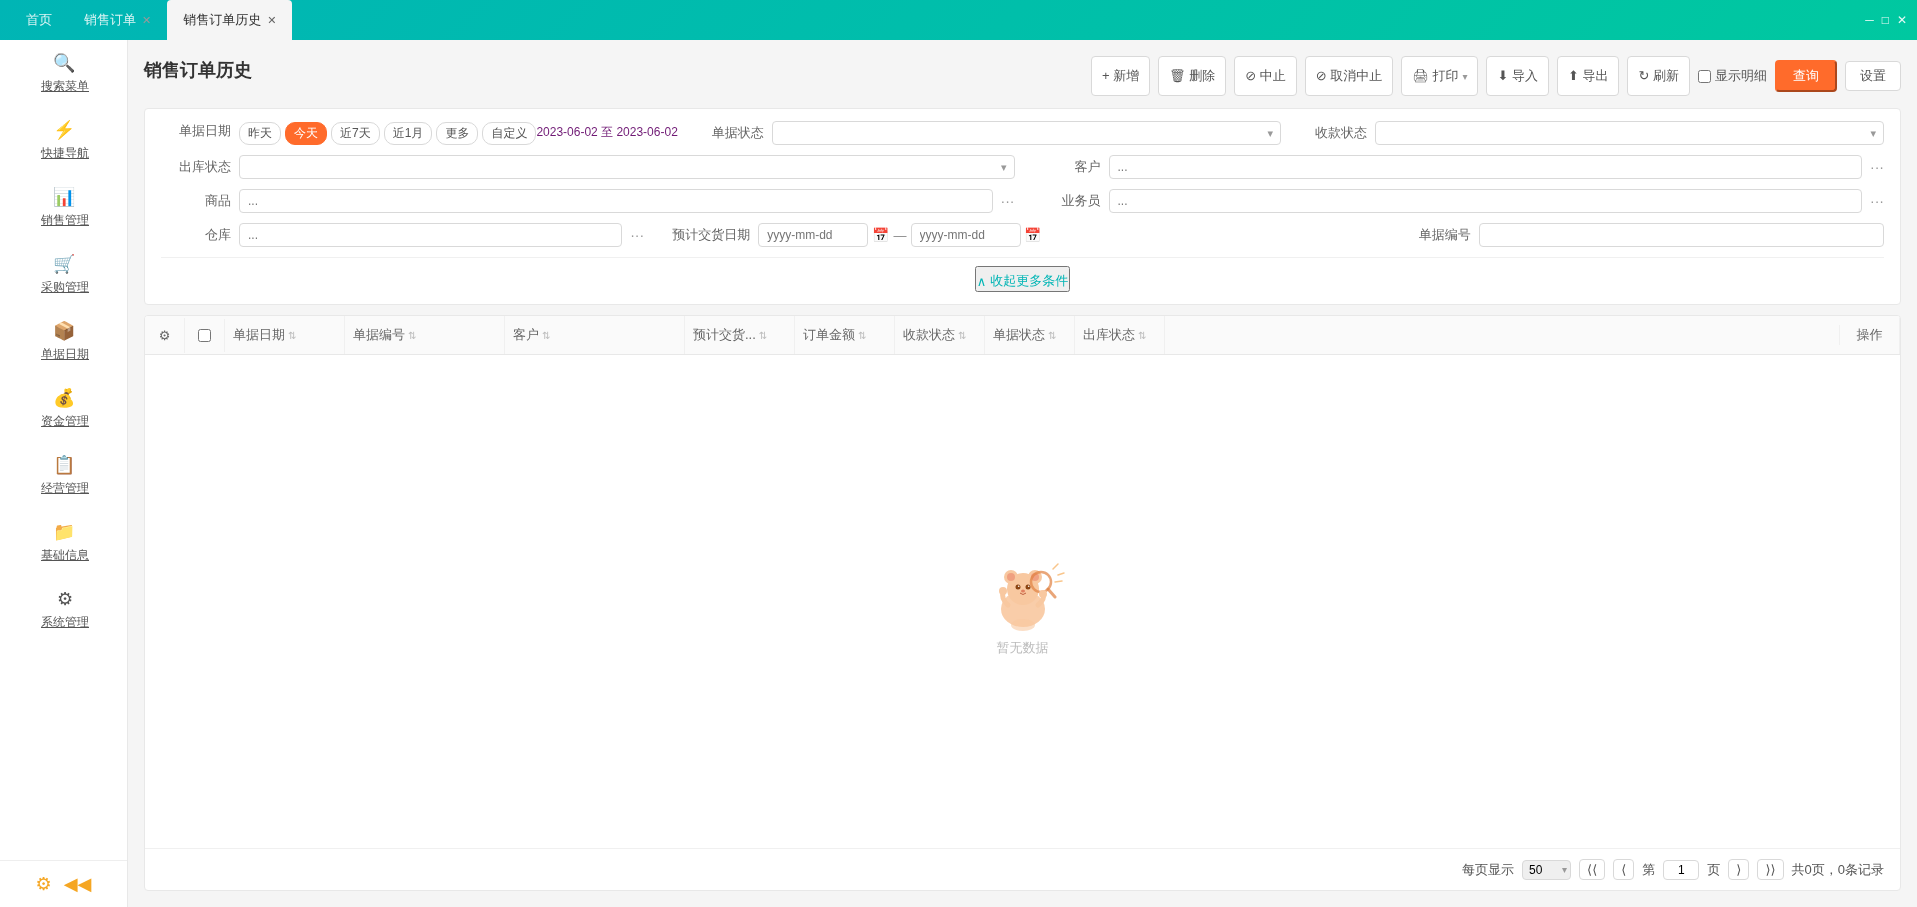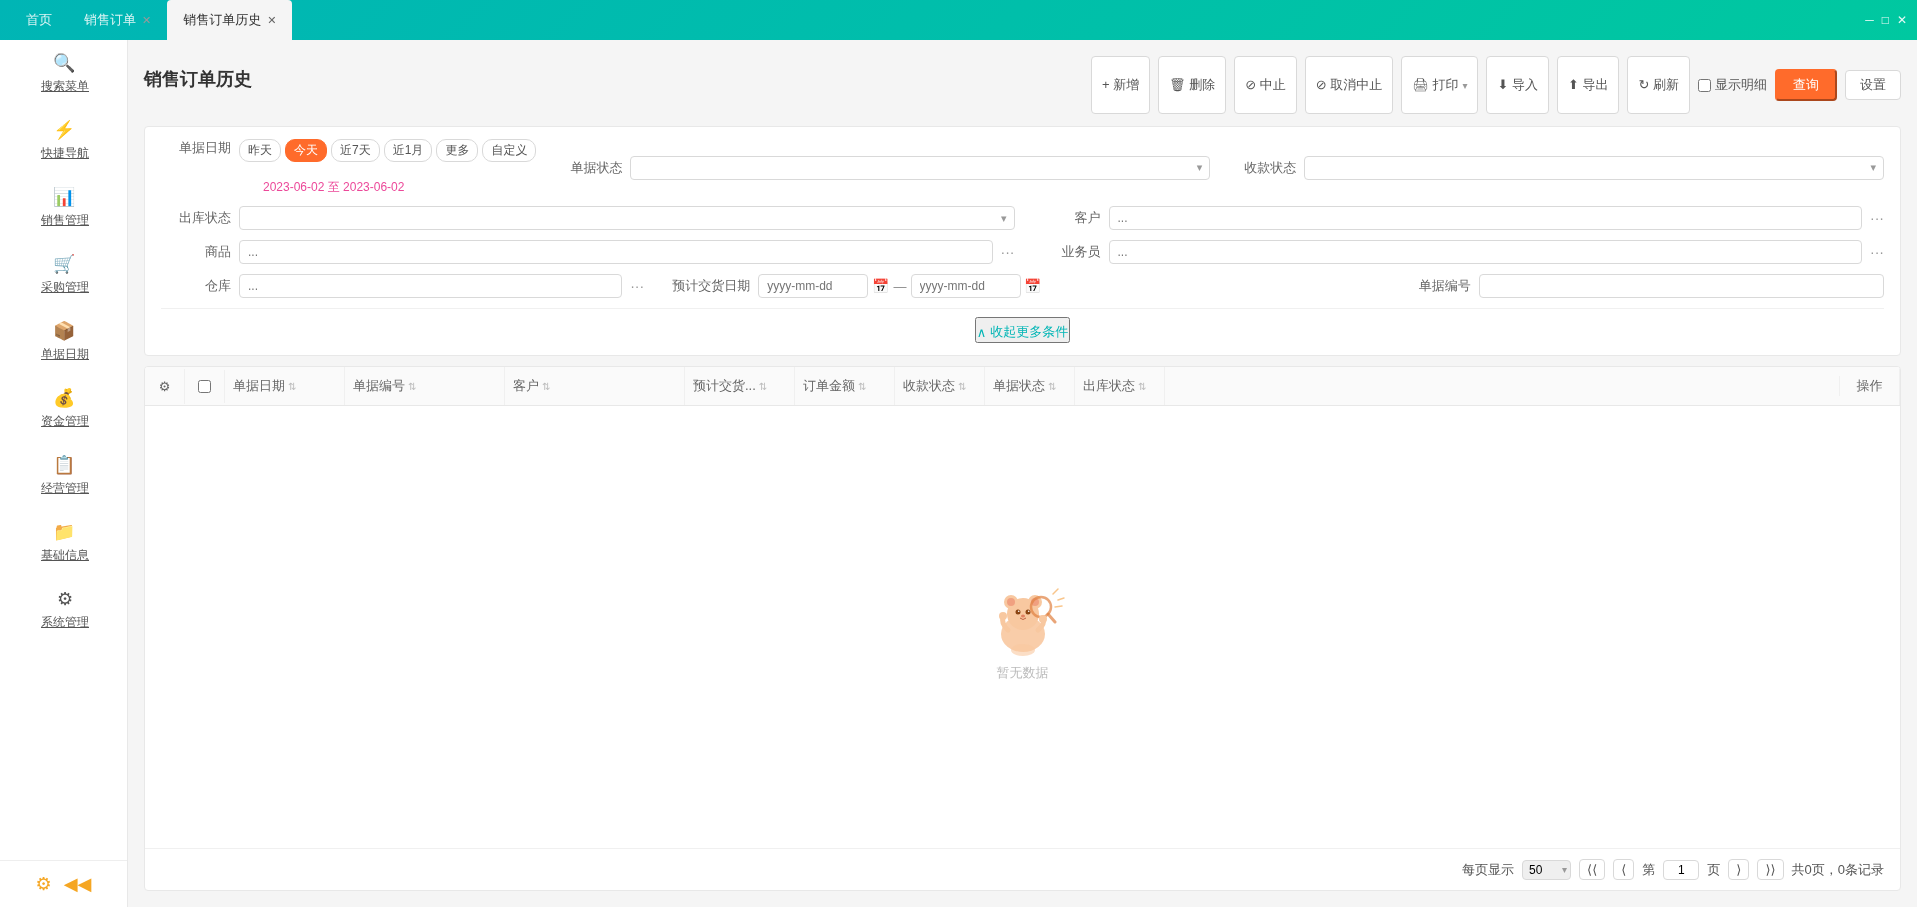--- a/index.html
+++ b/index.html
@@ -110,21 +110,21 @@
       display: flex;
       align-items: center;
       gap: 8px;
       margin-bottom: 10px;
       flex-wrap: wrap;
     }
     .toolbar-btn {
       display: flex;
       align-items: center;
       gap: 4px;
-      padding: 19px 10px;
+      padding: 10px 10px;
       border: 1px solid #d9d9d9;
       border-radius: 4px;
       background: white;
       cursor: pointer;
       color: #555;
       font-size: 12px;
       white-space: nowrap;
     }
     .toolbar-btn-primary {
       background: #ff6b2b;
@@ -188,23 +188,22 @@
       font-size: 12px;
       color: #555;
     }
     .date-btn.active {
       background: #ff6b2b;
       color: white;
       border-color: #ff6b2b;
     }
     .date-range-text {
       font-size: 12px;
-      color: #ec4899;
+      color: #701a75;
       margin-top: 2px;
-      margin-left: 24px;
     }
     .filter-select {
       border: 1px solid #d9d9d9;
       border-radius: 4px;
       padding: 4px 24px 4px 8px;
       background: white;
       cursor: pointer;
       font-size: 12px;
       color: #555;
       appearance: none;
@@ -487,21 +486,21 @@
         <button class="toolbar-btn-outline">设置</button>
       </div>
     </div>
 
     <div class="filter-panel">
 
       <div class="filter-row">
 
         <div style="display:flex; align-items:flex-start; gap:8px; min-width:340px;">
           <span class="filter-label">单据日期</span>
-          <div style="display:flex; flex-direction:column; gap:15px;">
+          <div style="display:flex; flex-direction:row; gap:0;">
             <div class="date-range-buttons">
               <button class="date-btn">昨天</button>
               <button class="date-btn active">今天</button>
               <button class="date-btn">近7天</button>
               <button class="date-btn">近1月</button>
               <button class="date-btn">更多</button>
               <button class="date-btn">自定义</button>
             </div>
             <span class="date-range-text">2023-06-02 至 2023-06-02</span>
           </div>

